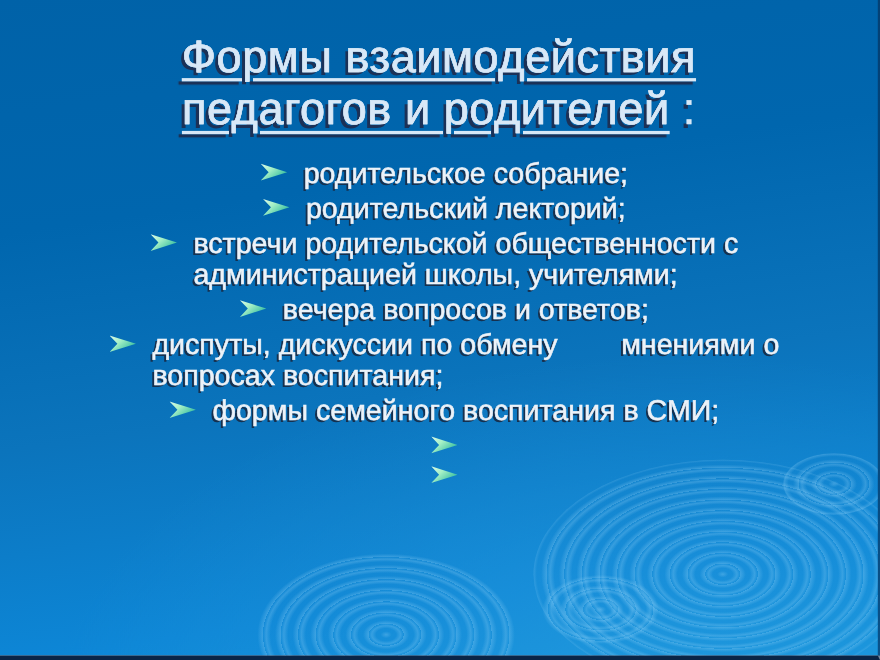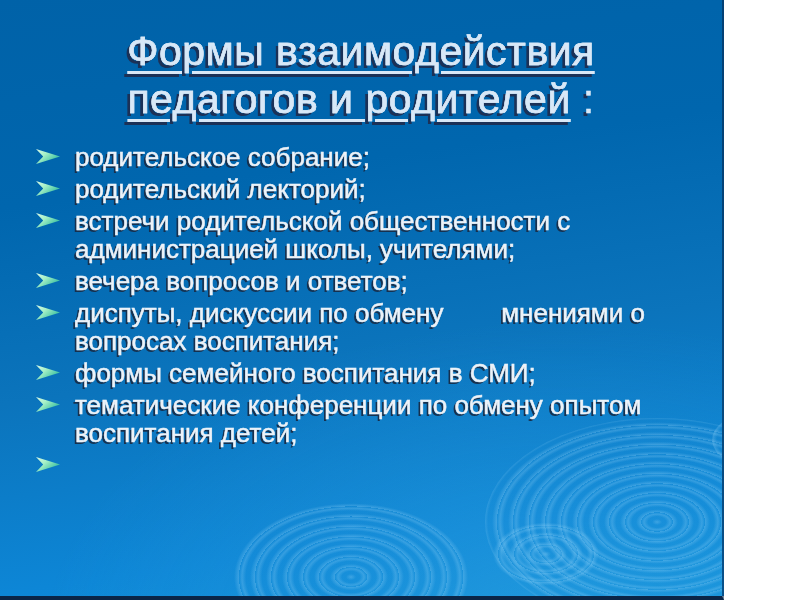--- a/index.html
+++ b/index.html
@@ -5,21 +5,21 @@
   html, body {
     margin: 0;
     padding: 0;
     width: 800px;
     height: 600px;
     overflow: hidden;
     font-family: "Liberation Sans", "DejaVu Sans", sans-serif;
   }
   .slide {
     position: relative;
-    width: 724px;
+    width: 800px;
     height: 600px;
     box-sizing: border-box;
     background:
       radial-gradient(120% 90% at 78% 108%, rgba(46,160,224,0.55) 0%, rgba(46,160,224,0.0) 60%),
       linear-gradient(172deg, #0062a8 0%, #0066ae 30%, #0b74bc 58%, #0d86d6 85%, #1190da 100%);
     border-right: 2px solid rgba(8, 38, 74, 0.55);
     border-bottom: 4px solid #0a2547;
     overflow: hidden;
   }
 
@@ -72,20 +72,21 @@
     right: 26px;
     margin: 0;
     padding: 0;
     list-style: none;
   }
   .bullets li {
     display: flex;
     align-items: flex-start;
     gap: 15px;
     margin: 0 0 4px 0;
+    justify-content: center;
   }
   .arrow-bullet {
     flex: 0 0 auto;
     width: 24px;
     height: 19px;
     margin-top: 4px;
     clip-path: polygon(0 10%, 100% 50%, 0 90%, 30% 50%);
     background: linear-gradient(140deg, #e6fcef 0%, #a5f0c6 38%, #49c6a6 72%, #2a9a8c 100%);
   }
   .bullet-text {
@@ -132,21 +133,19 @@
       <span class="arrow-bullet"></span>
       <span class="bullet-text">диспуты, дискуссии по обмену        мнениями о
 вопросах воспитания;</span>
     </li>
     <li>
       <span class="arrow-bullet"></span>
       <span class="bullet-text">формы семейного воспитания в СМИ;</span>
     </li>
     <li>
       <span class="arrow-bullet"></span>
-      <span class="bullet-text">тематические конференции по обмену опытом
-воспитания детей;</span>
     </li>
     <li>
       <span class="arrow-bullet"></span>
     </li>
   </ul>
 
 </div>
 
 </body></html>

